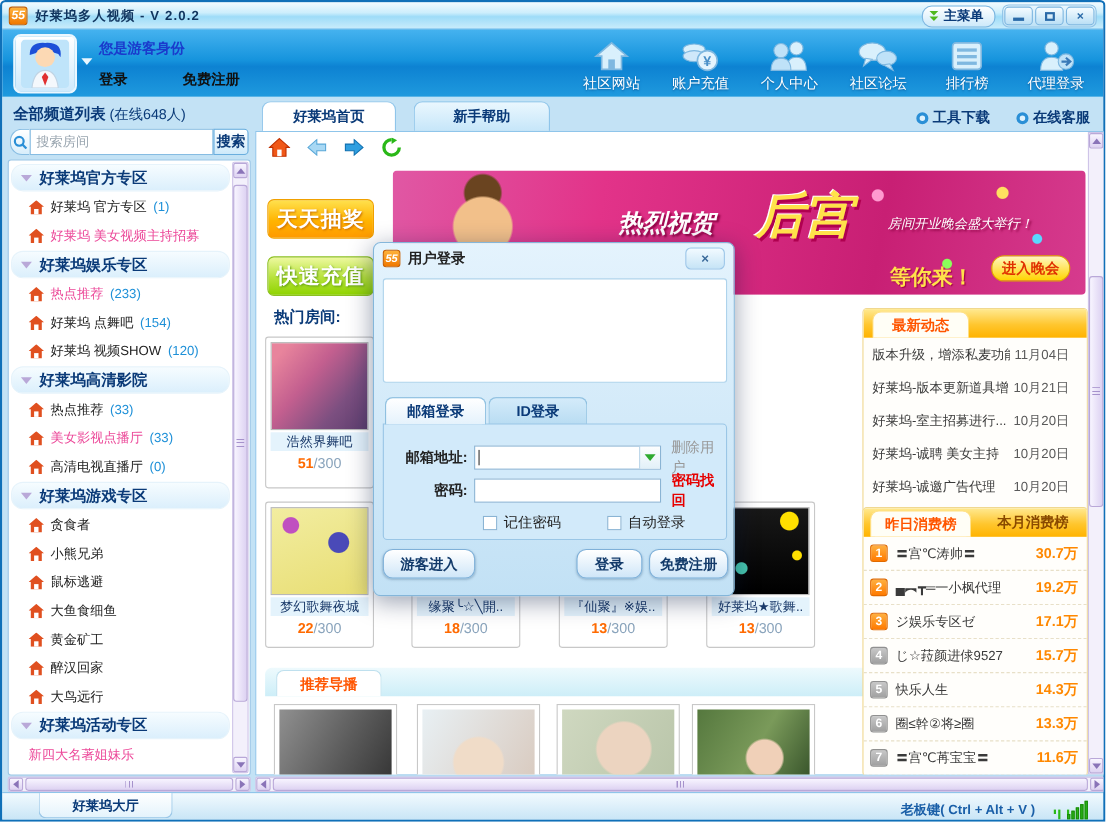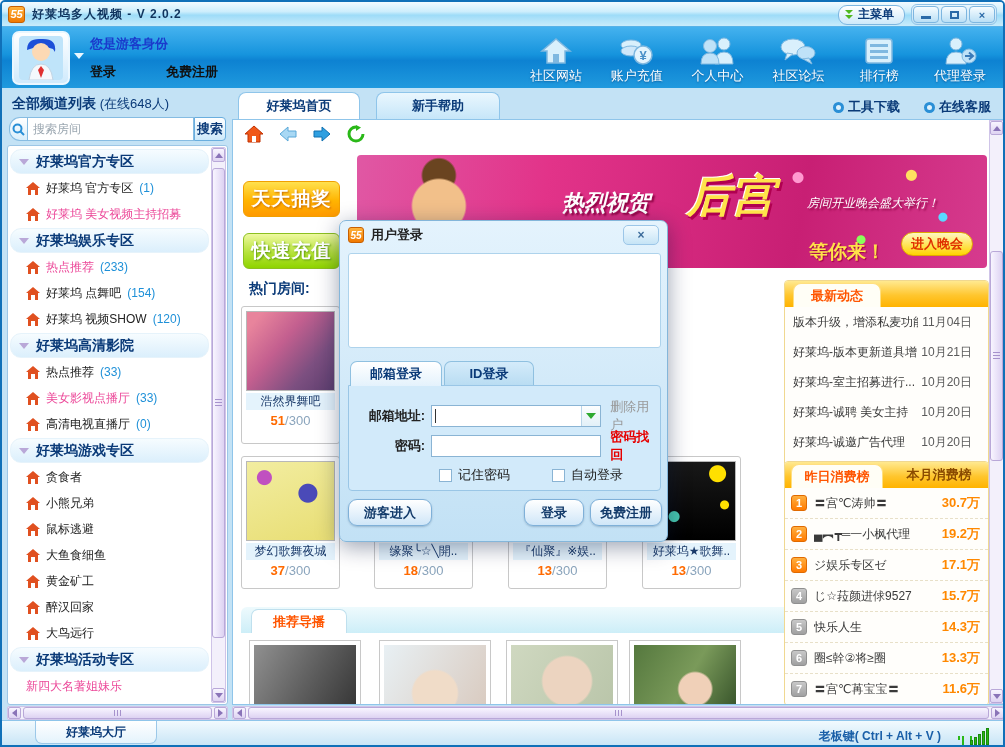--- a/index.html
+++ b/index.html
@@ -595,21 +595,21 @@
           <div class="rcount">
               <span class="n">51</span>
               <span class="c">/300</span>
             </div>
         </div>
 
         <div class="room-card" style="left:8px; top:336px; height:133px;">
           <div class="thumb" style="background:radial-gradient(circle at 70% 40%, #4a4ab8 0 9px, transparent 10px),radial-gradient(circle at 20% 20%, #c050c0 0 7px, transparent 8px),linear-gradient(160deg,#f2eda0,#e8de74);"></div>
           <div class="rname">梦幻歌舞夜城</div>
           <div class="rcount">
-              <span class="n">37</span>
+              <span class="n">22</span>
               <span class="c">/300</span>
             </div>
         </div>
         <div class="room-card" style="left:141px; top:336px; height:133px;">
           <div class="thumb" style="background:linear-gradient(180deg,#12898c,#084c50 70%,#06282c);"></div>
           <div class="rname">缘聚╰☆╲開..</div>
           <div class="rcount">
               <span class="n">18</span>
               <span class="c">/300</span>
             </div>

